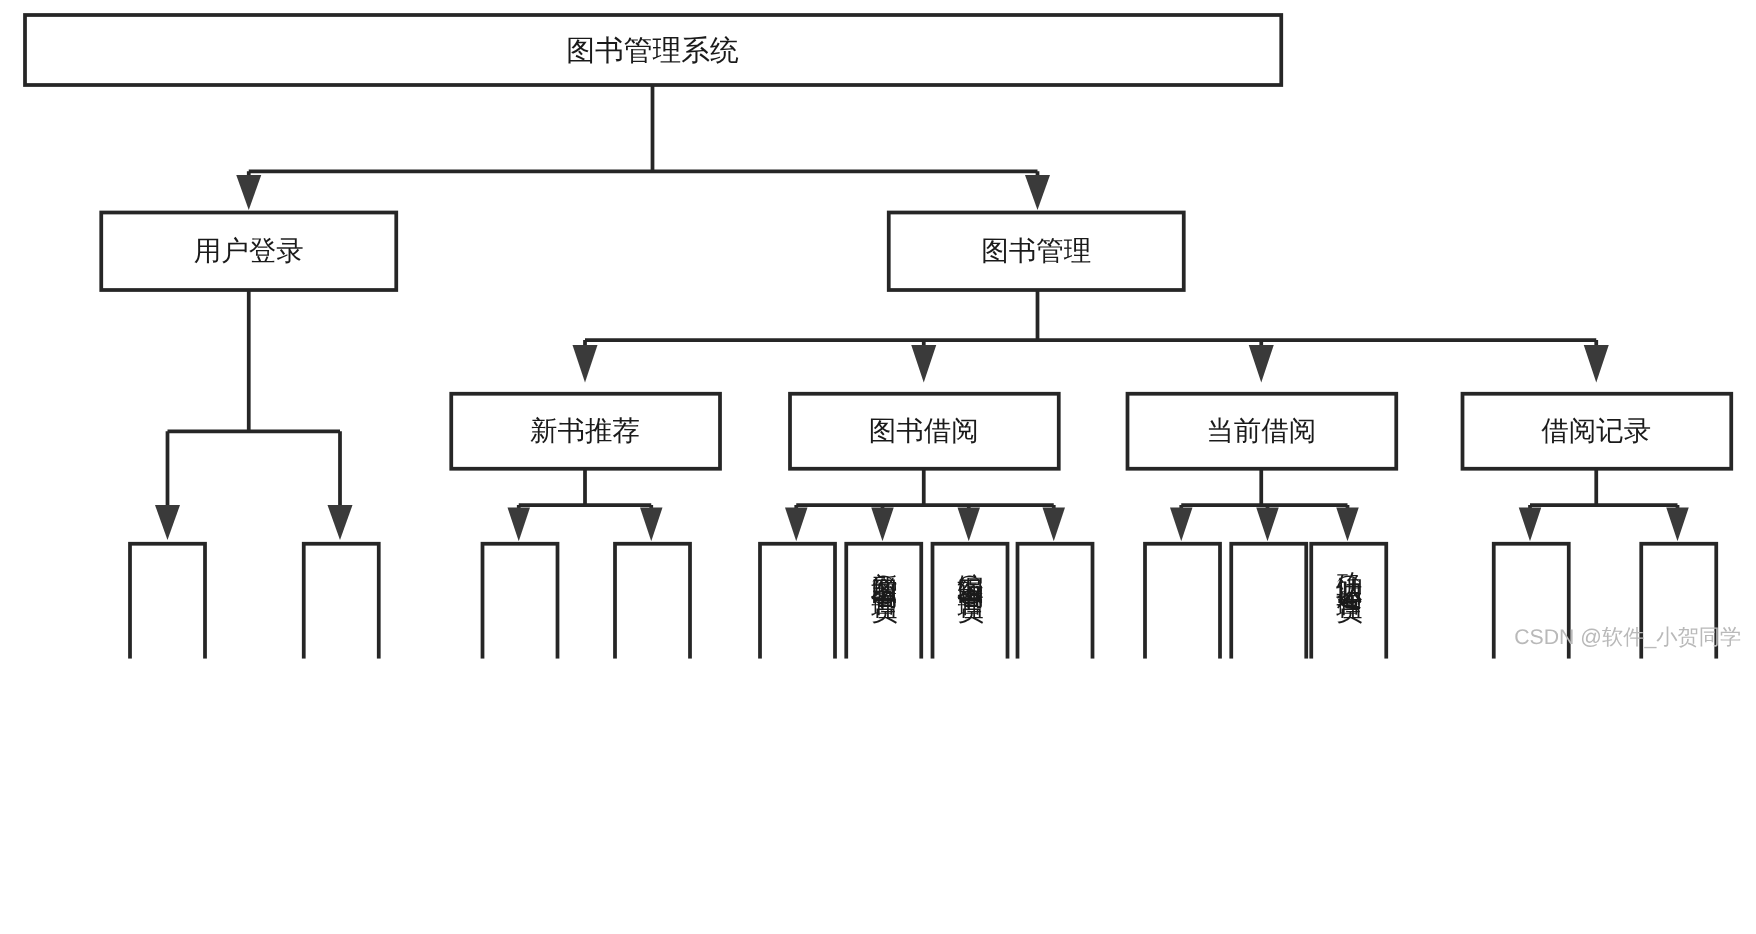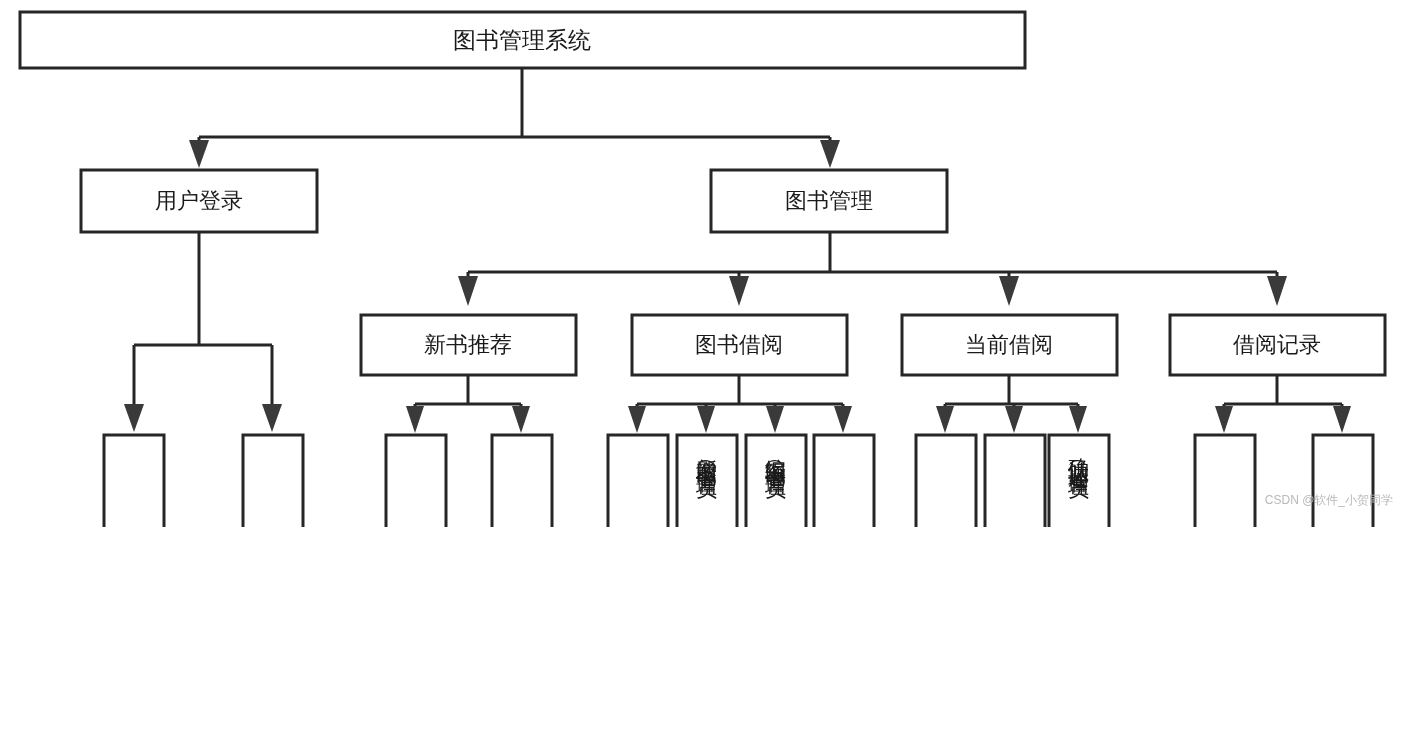--- a/index.html
+++ b/index.html
@@ -67,23 +67,23 @@
     font-family: "Liberation Sans", "DejaVu Sans", sans-serif;
     font-size: 21px;
     line-height: 1;
     letter-spacing: 3px;
     color: #1a1a1a;
     white-space: nowrap;
   }
   .watermark {
     position: absolute;
     right: 12px;
-    bottom: 18px;
-    font-family: "Liberation Sans", "DejaVu Sans", sans-serif;
-    font-size: 12px;
+    bottom: 6px;
+    font-family: "Liberation Sans", "DejaVu Sans", sans-serif;
+    font-size: 17px;
     color: #b9b9b9;
     white-space: nowrap;
     user-select: none;
   }
 </style>
 </head>
 <body>
 
 <div id="diagram-root">
 

